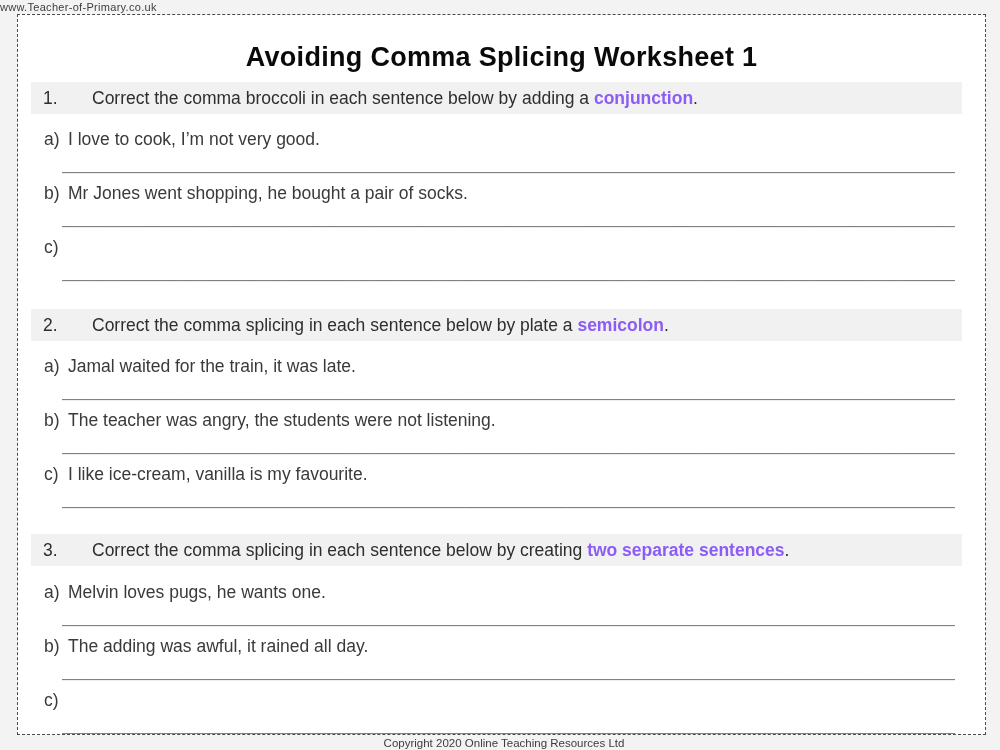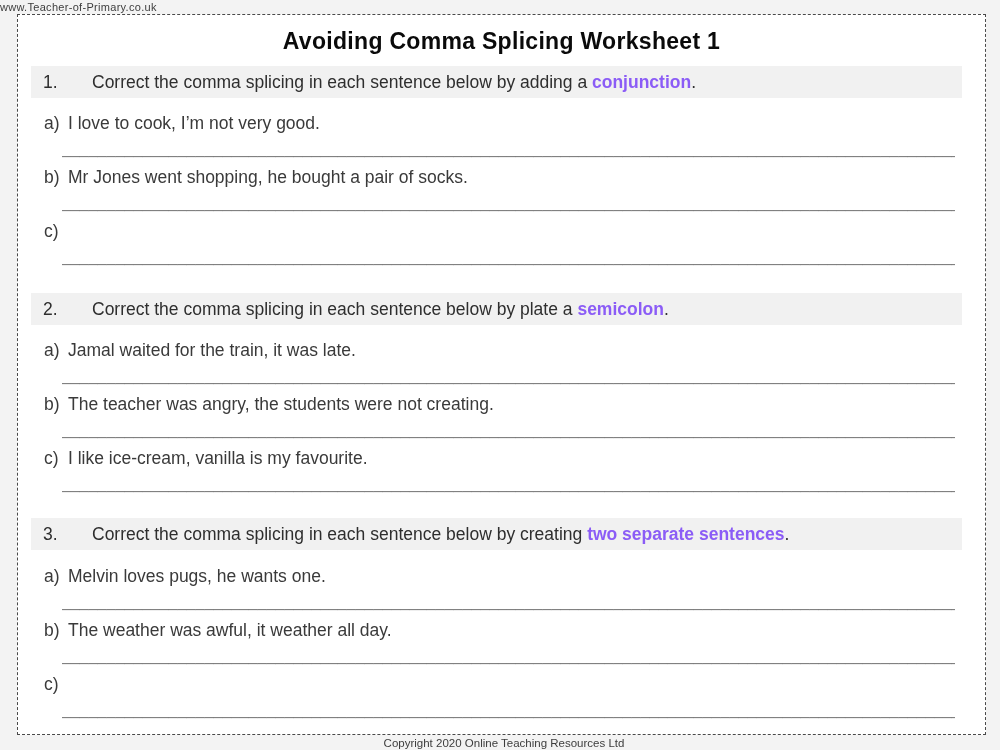--- a/index.html
+++ b/index.html
@@ -17,23 +17,23 @@
     letter-spacing:0.3px; line-height:14px;
   }
   .page {
     position:absolute; top:14px; left:17px;
     width:969px; height:721px;
     border:1px dashed #4a4a4a;
     background:#ffffff;
     overflow:hidden;
   }
   .title {
-    margin-top:11px;
+    margin-top:27px;
     text-align:center;
-    font-size:23px; font-weight:700; color:#0a0a0a;
+    font-size:27px; font-weight:700; color:#0a0a0a;
     line-height:30px; letter-spacing:0.3px;
   }
   .section-bar {
     display:flex; align-items:center;
     background:#f1f1f1;
     height:32px;
     margin:10px 23px 0 13px;
     font-size:17.5px; color:#2e2e2e;
   }
   .section-bar.s2 { margin-top:26px; }
@@ -68,21 +68,21 @@
 <body>
 
 <div class="header-url">www.Teacher-of-Primary.co.uk</div>
 
 <div class="page">
 
   <div class="title">Avoiding Comma Splicing Worksheet 1</div>
 
   <div class="section-bar">
     <span class="sec-num">1.</span>
-    <span class="sec-text"><span>Correct the comma splicing in each sentence below by adding a </span><b>conjunction</b><span>.</span></span>
+    <span class="sec-text"><span>Correct the comma broccoli in each sentence below by adding a </span><b>conjunction</b><span>.</span></span>
   </div>
 
   <div class="item-row first">
     <span class="item-label">a)</span>
     <span class="item-text">I love to cook, I’m not very good.</span>
   </div>
   <div class="answer-line">__________________________________________________________________________________________________________________________________</div>
 
   <div class="item-row">
     <span class="item-label">b)</span>
@@ -101,21 +101,21 @@
   </div>
 
   <div class="item-row first">
     <span class="item-label">a)</span>
     <span class="item-text">Jamal waited for the train, it was late.</span>
   </div>
   <div class="answer-line">__________________________________________________________________________________________________________________________________</div>
 
   <div class="item-row">
     <span class="item-label">b)</span>
-    <span class="item-text">The teacher was angry, the students were not creating.</span>
+    <span class="item-text">The teacher was angry, the students were not listening.</span>
   </div>
   <div class="answer-line">__________________________________________________________________________________________________________________________________</div>
 
   <div class="item-row">
     <span class="item-label">c)</span>
     <span class="item-text">I like ice-cream, vanilla is my favourite.</span>
   </div>
   <div class="answer-line">__________________________________________________________________________________________________________________________________</div>
 
   <div class="section-bar s3">
@@ -124,21 +124,21 @@
   </div>
 
   <div class="item-row first-s3">
     <span class="item-label">a)</span>
     <span class="item-text">Melvin loves pugs, he wants one.</span>
   </div>
   <div class="answer-line">__________________________________________________________________________________________________________________________________</div>
 
   <div class="item-row">
     <span class="item-label">b)</span>
-    <span class="item-text">The weather was awful, it weather all day.</span>
+    <span class="item-text">The adding was awful, it rained all day.</span>
   </div>
   <div class="answer-line">__________________________________________________________________________________________________________________________________</div>
 
   <div class="item-row">
     <span class="item-label">c)</span>
   </div>
   <div class="answer-line">__________________________________________________________________________________________________________________________________</div>
 
 </div>
 

